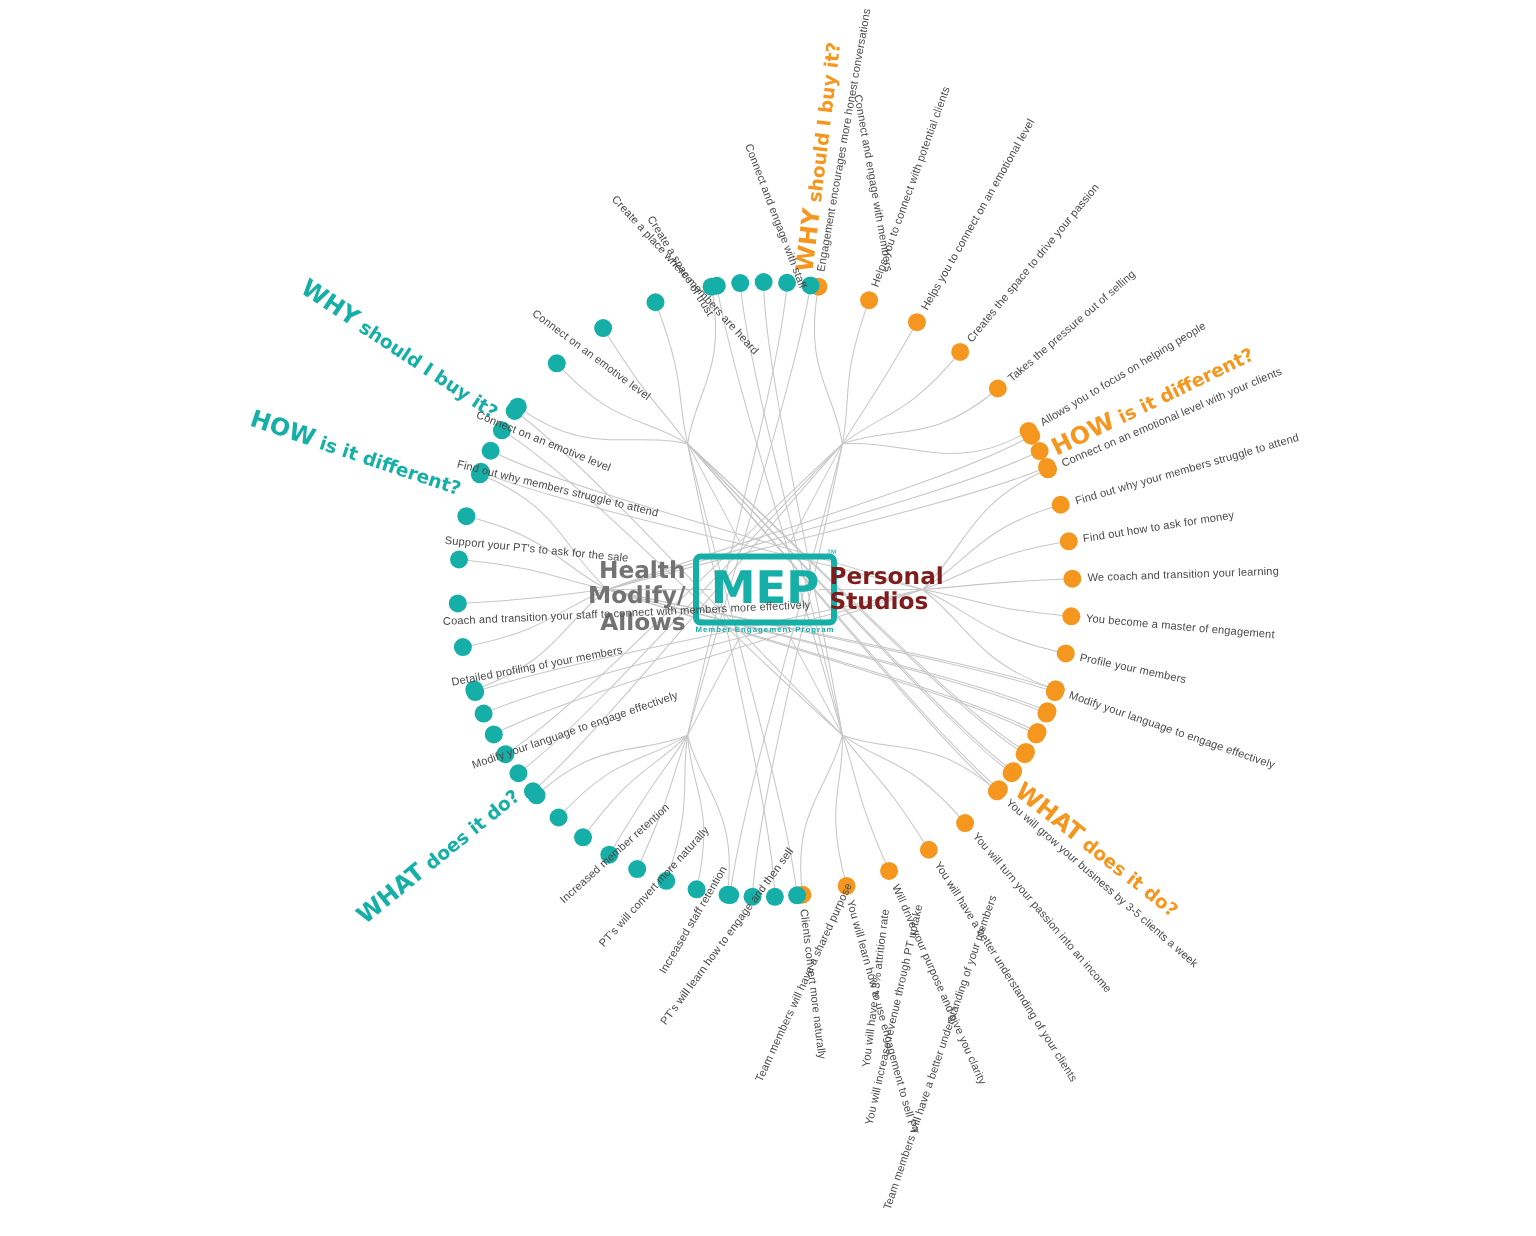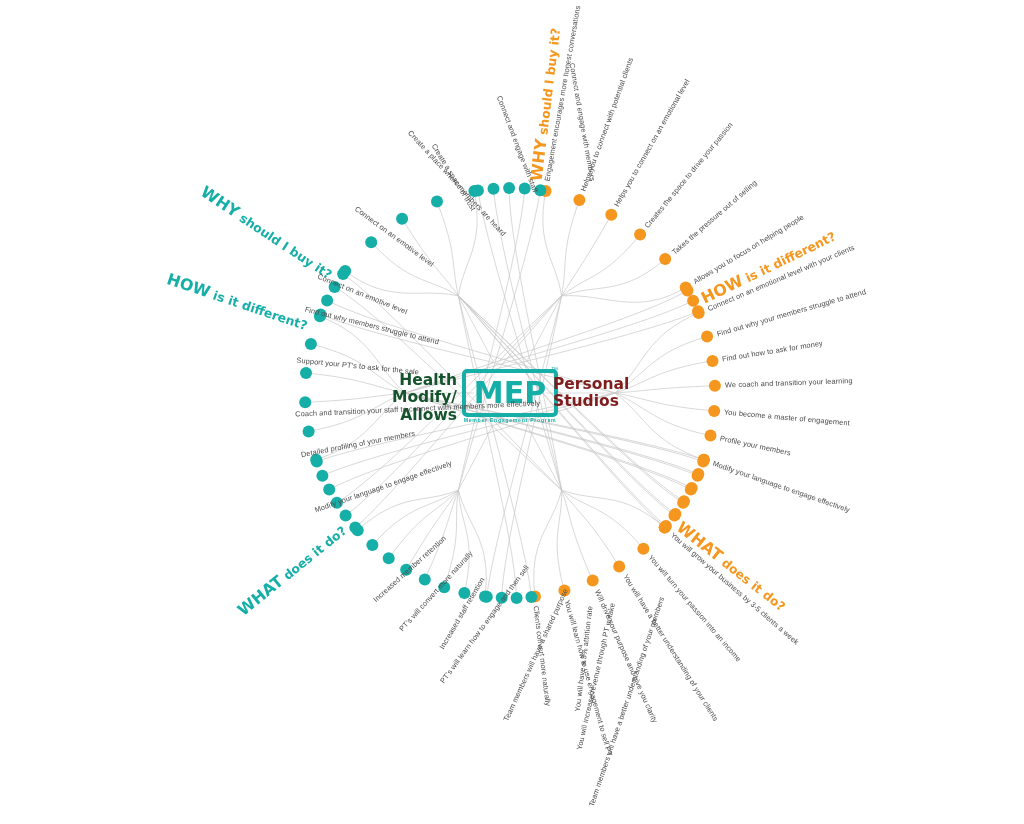--- a/index.html
+++ b/index.html
@@ -73,21 +73,21 @@
     position: absolute;
     font-family: "DejaVu Sans", sans-serif;
     font-weight: bold;
     font-size: 15.5px;
     line-height: 1.12;
   }
   .side-label.left {
     right: 567px;
     top: 372px;
     text-align: right;
-    color: #14532d;
+    color: #737373;
     width: 120px;
   }
   .side-label.right {
     left: 553px;
     top: 376px;
     text-align: left;
     color: #7f1d1d;
     width: 130px;
   }
   .heading {

